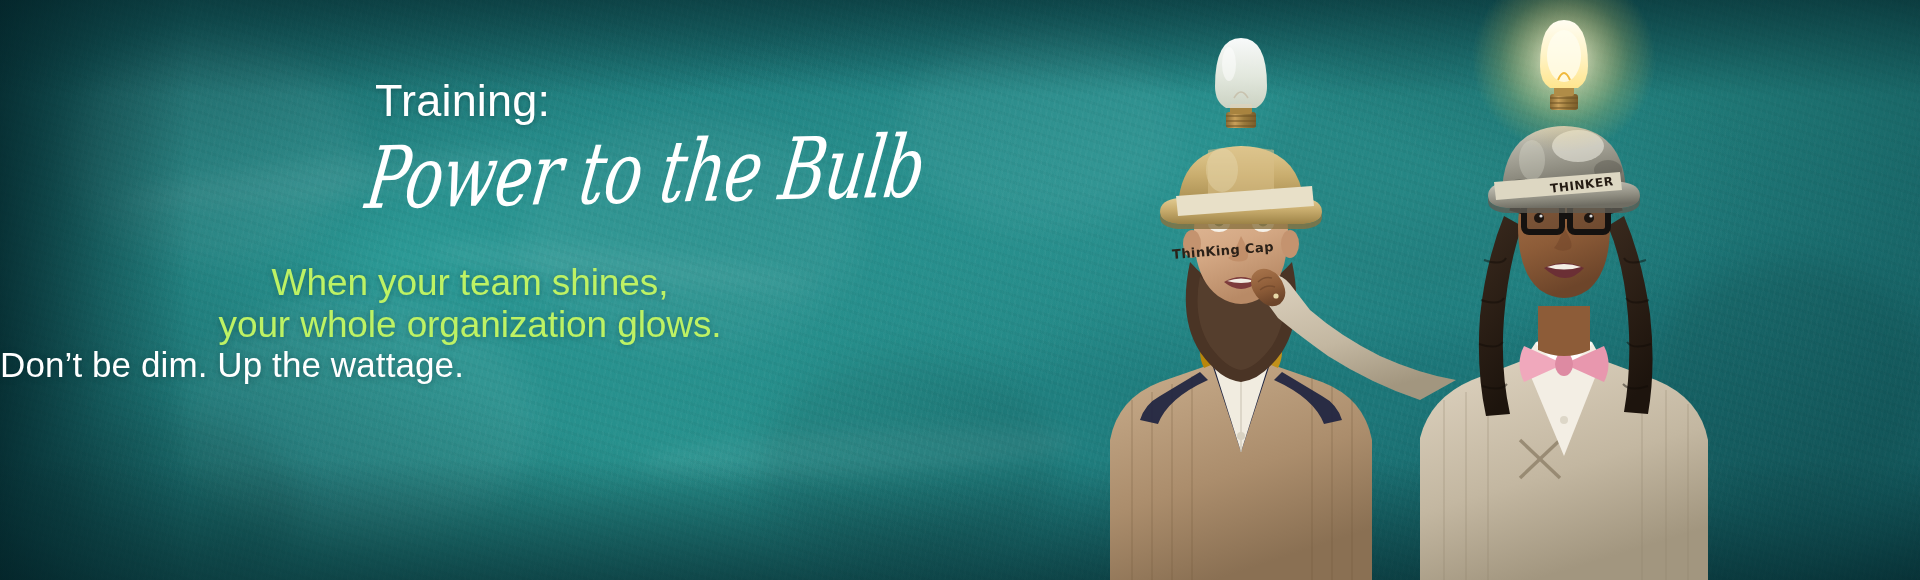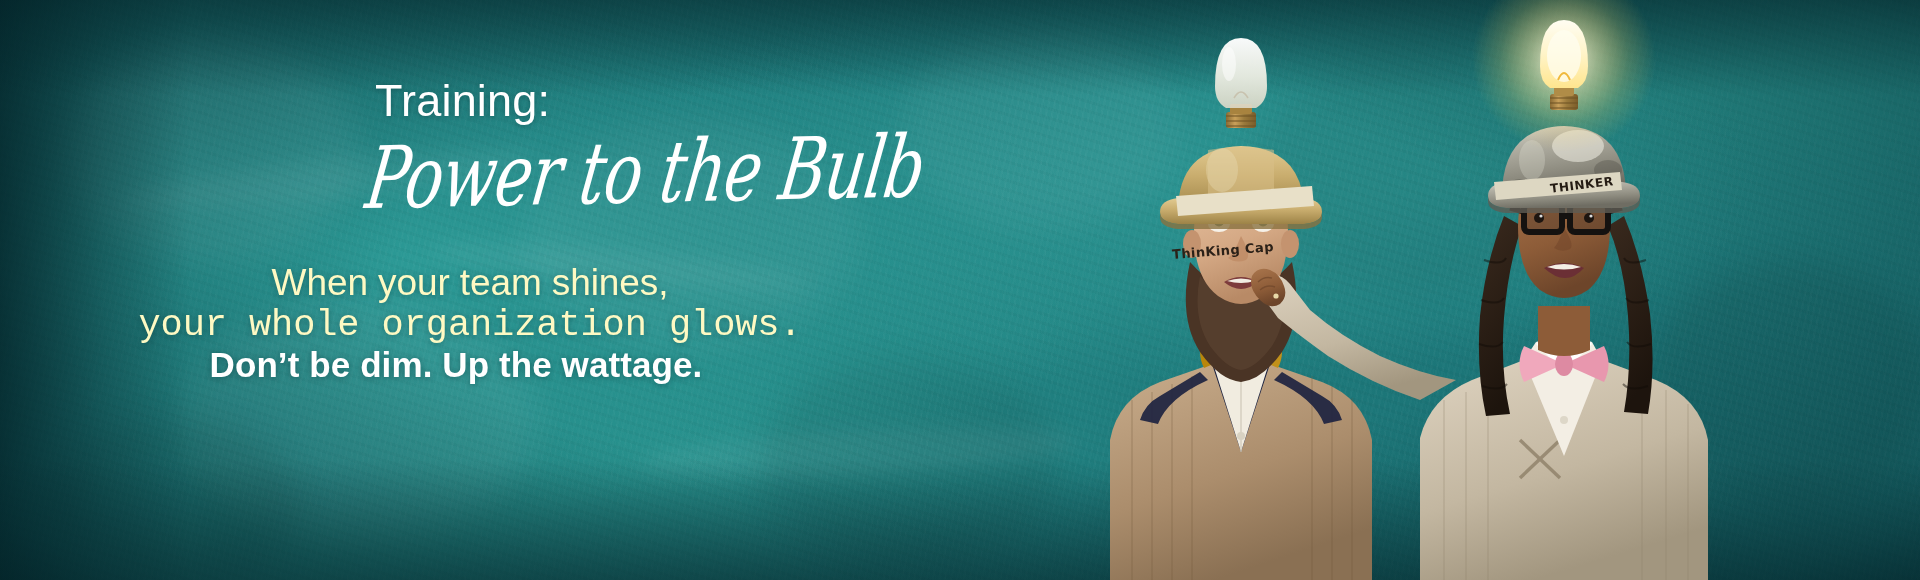--- a/index.html
+++ b/index.html
@@ -94,38 +94,38 @@
     height:120px;
     color:#ffffff;
   }
   .script svg { display:block; width:100%; height:100%; overflow:visible; }
 
   .sub {
     position:absolute;
     left:0; top:262px;
     width:912px;
     text-align:center;
-    color:#fef9c3;
+    color:#bef264;
     font-size:37px;
     font-weight:400;
     line-height:1.14;
     letter-spacing:-.1px;
     text-shadow:0 1px 6px rgba(0,40,45,.35);
     padding-left:28px;
   }
-  .sub .l2 { display:block;font-family:Liberation Mono, monospace; }
+  .sub .l2 { display:block; }
 
   .tagline {
     position:absolute;
     left:0; top:345px;
     width:912px;
-    text-align:center;
+    text-align:left;
     color:#ffffff;
     font-size:35px;
-    font-weight:700;
+    font-weight:400;
     letter-spacing:.1px;
     text-shadow:0 1px 6px rgba(0,40,45,.4);
   }
 
   
   .photo {
     position:absolute;
     right:0; top:0;
     width:1060px; height:580px;
     z-index:30;

